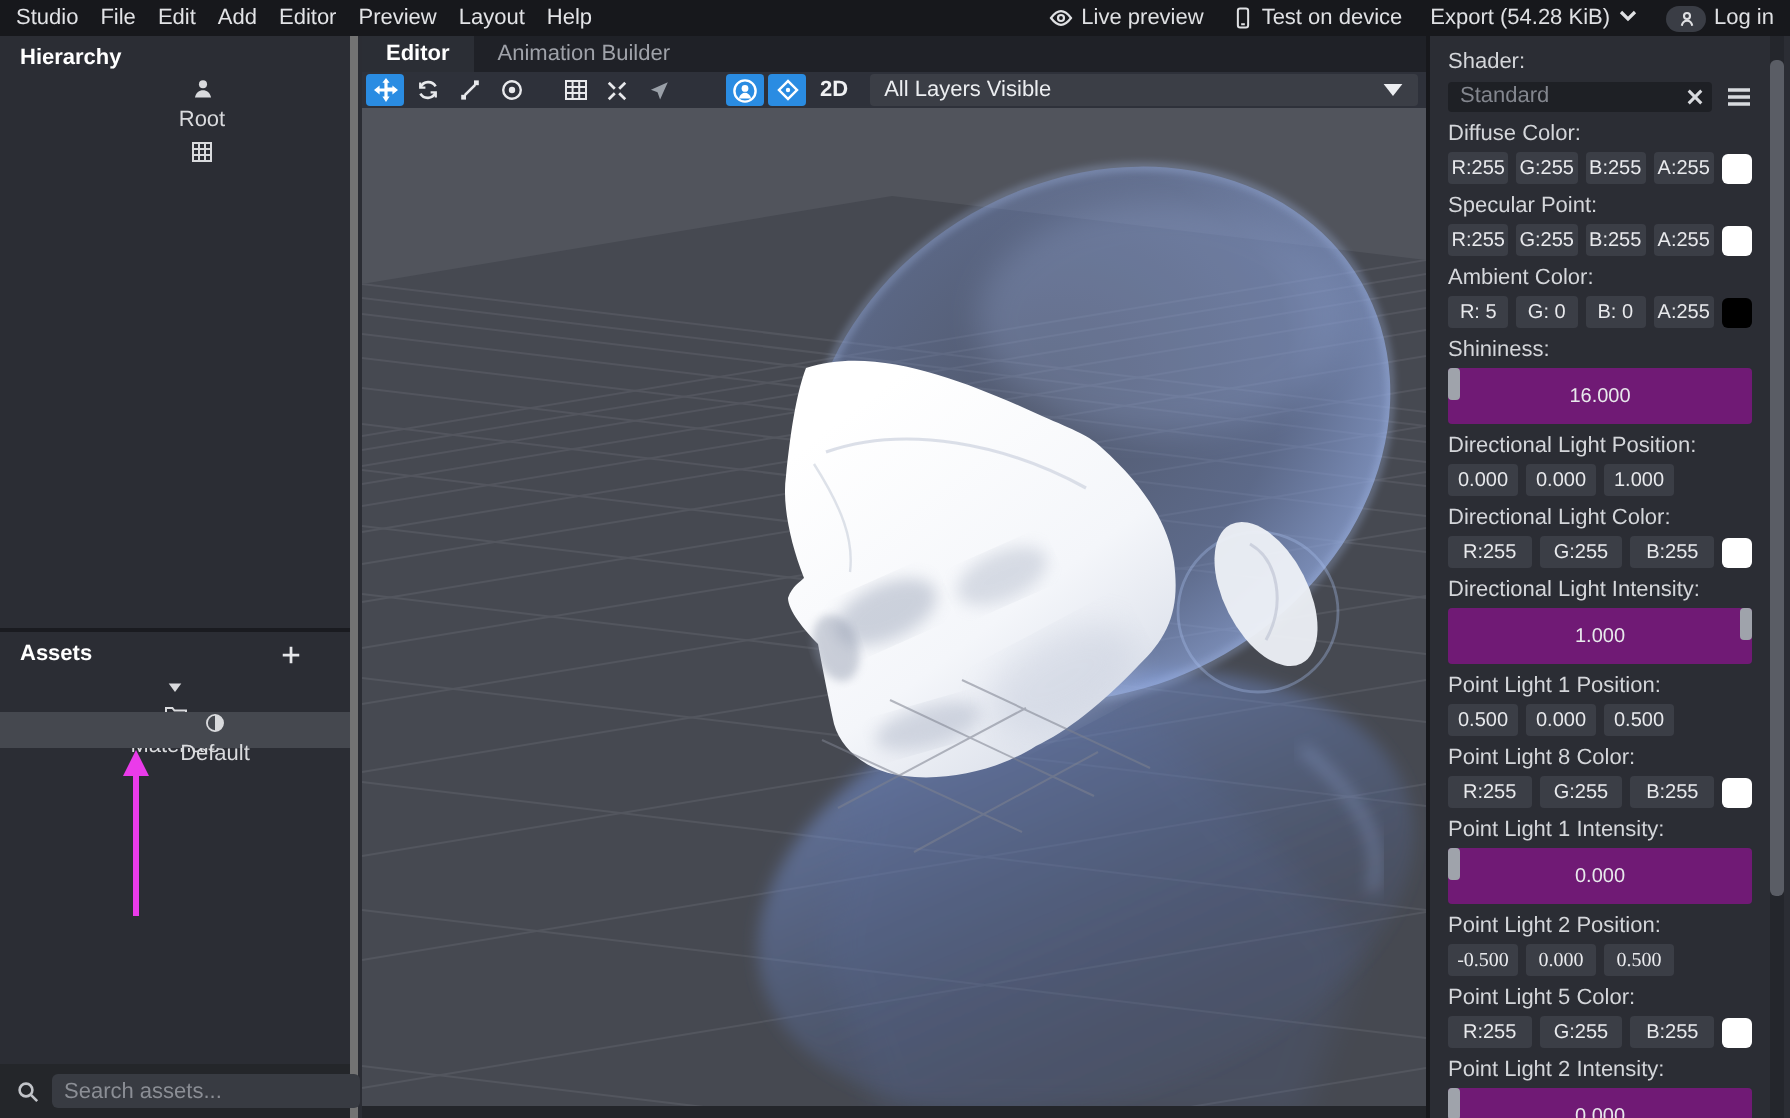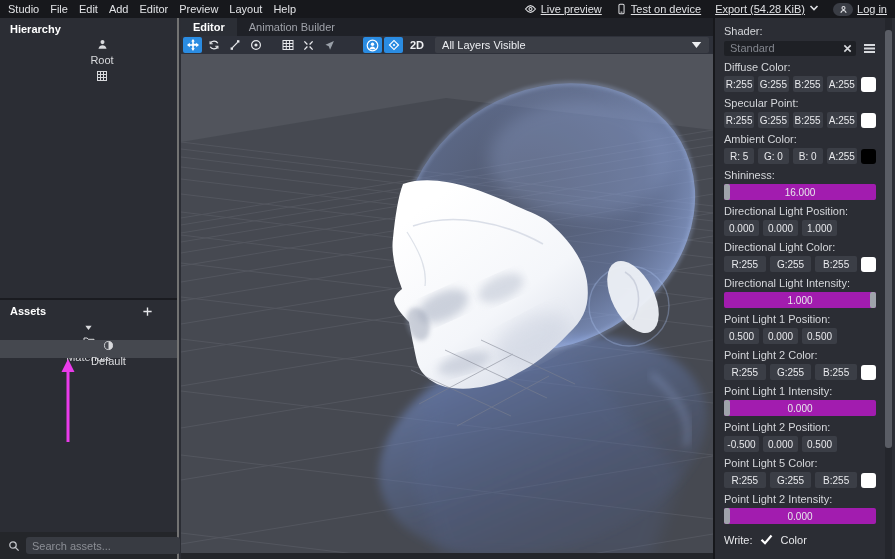--- a/index.html
+++ b/index.html
@@ -10,27 +10,27 @@
     font-family:"Liberation Sans", sans-serif; font-size:11px;
     -webkit-font-smoothing:antialiased;
   }
   svg { display:block; }
 
   
   .topbar { position:absolute; left:0; top:0; width:895px; height:18px;
     background:#17181c; display:flex; align-items:center; padding:0 8px; z-index:30; }
   .menu-item { margin-right:11px; color:#e2e3e6; cursor:default; }
   .topbar-right { margin-left:auto; display:flex; align-items:center; gap:14px; color:#dfe0e3; }
-  .tb-group { display:flex; gap:4px;text-decoration:underline; }
+  .tb-group { display:flex; gap:4px; }
   .login-badge { width:20px; height:13px; background:#3a3d45; border-radius:7px;
     display:flex; align-items:center; justify-content:center; }
 
   
   .left-panel { position:absolute; left:0; top:18px; width:179px; height:541px;
-    background:#2b2d34; border-right:2px solid #737373; display:flex; flex-direction:column; }
+    background:#2b2d34; border-right:4px solid #737373; display:flex; flex-direction:column;gap:16px; }
   .panel-header { font-weight:bold; color:#ffffff; padding:5px 10px 4px 10px; }
   .hierarchy-section { height:280px; }
   .tree-row { height:16px; display:flex; align-items:center; gap:4px; color:#d9dadd;flex-direction:column; }
   .root-row { padding-left:27px; }
   .assets-section { flex:1; border-top:2px solid #1a1b20; display:flex; flex-direction:column; position:relative; }
   .assets-header { display:flex; align-items:center; justify-content:space-between; padding:5px 24px 4px 10px; }
   .assets-header .title { font-weight:bold; color:#fff; }
   .materials-row { margin-top:2px; height:17px; }
   .default-row { padding-left:40px; height:18px; background:#45484f; }
   .annot-arrow { position:absolute; left:60px; top:58px; }
@@ -62,21 +62,21 @@
   .p-row { display:flex; gap:4px; height:16px; align-items:flex-end; }
   .p-field { background:#3b3e46; border-radius:2px; flex:1; height:16px;
     display:flex; align-items:center; justify-content:center; font-size:10px; color:#e8e9ec; }
   .p-field.fixed { flex:0 0 35px; }
   .swatch { flex:0 0 15px; width:15px; height:15px; border-radius:3px; }
   .shader-row { display:flex; align-items:center; gap:7px; height:16px; }
   .shader-box { flex:1; position:relative; height:15px; background:#1e2025; border-radius:2px; display:flex; }
   .shader-box input { width:100%; background:transparent; border:none; outline:none;
     color:#83868e; font-family:"Liberation Sans",sans-serif; font-size:11px; padding:0 18px 0 6px; }
   .shader-clear { position:absolute; right:4px; top:3px; }
-  .slider { position:relative; width:100%; height:16px; background:#a21caf; border-radius:2px; }
+  .slider { position:relative; width:100%; height:28px; background:#701a75; border-radius:2px; }
   .slider .val { position:absolute; inset:0; display:flex; align-items:center; justify-content:center; font-size:10px; color:#e8e9ec; }
   .slider .handle { position:absolute; top:0; width:6px; height:16px; background:#9fa3ab; border-radius:2px; }
   .handle.left { left:0; } .handle.right { right:0; }
   .write-row { display:flex; align-items:center; gap:6px; margin-top:8px; }
   .checkbox { width:16px; height:15px; border-radius:2px; display:flex; align-items:center; justify-content:center; }
   .prop-scrollbar { position:absolute; right:3px; top:0; width:7px; height:541px; background:#24262c; }
   .prop-scrollbar .thumb { position:absolute; left:0; top:12px; width:7px; height:418px; background:#5a5d65; border-radius:3px; }
 
   .icon { flex:0 0 auto; }
 </style>
@@ -497,36 +497,36 @@
     <span class="handle right"></span>
   </div>
 
   <div class="p-label">Point Light 1 Position:</div>
   <div class="p-row" style="justify-content:flex-start;">
     <div class="p-field fixed">0.500</div>
     <div class="p-field fixed">0.000</div>
     <div class="p-field fixed">0.500</div>
   </div>
 
-  <div class="p-label">Point Light 2 Color:</div>
+  <div class="p-label">Point Light 8 Color:</div>
   <div class="p-row">
     <div class="p-field">R:255</div>
     <div class="p-field">G:255</div>
     <div class="p-field">B:255</div>
     <div class="swatch" style="background: rgb(255, 255, 255);"></div>
   </div>
 
   <div class="p-label">Point Light 1 Intensity:</div>
   <div class="slider">
     <span class="val">0.000</span>
     <span class="handle left"></span>
   </div>
 
   <div class="p-label">Point Light 2 Position:</div>
-  <div class="p-row" style="justify-content:flex-start;">
+  <div class="p-row" style="justify-content:flex-start;font-family:Liberation Serif, serif;">
     <div class="p-field fixed">-0.500</div>
     <div class="p-field fixed">0.000</div>
     <div class="p-field fixed">0.500</div>
   </div>
 
   <div class="p-label">Point Light 5 Color:</div>
   <div class="p-row">
     <div class="p-field">R:255</div>
     <div class="p-field">G:255</div>
     <div class="p-field">B:255</div>

